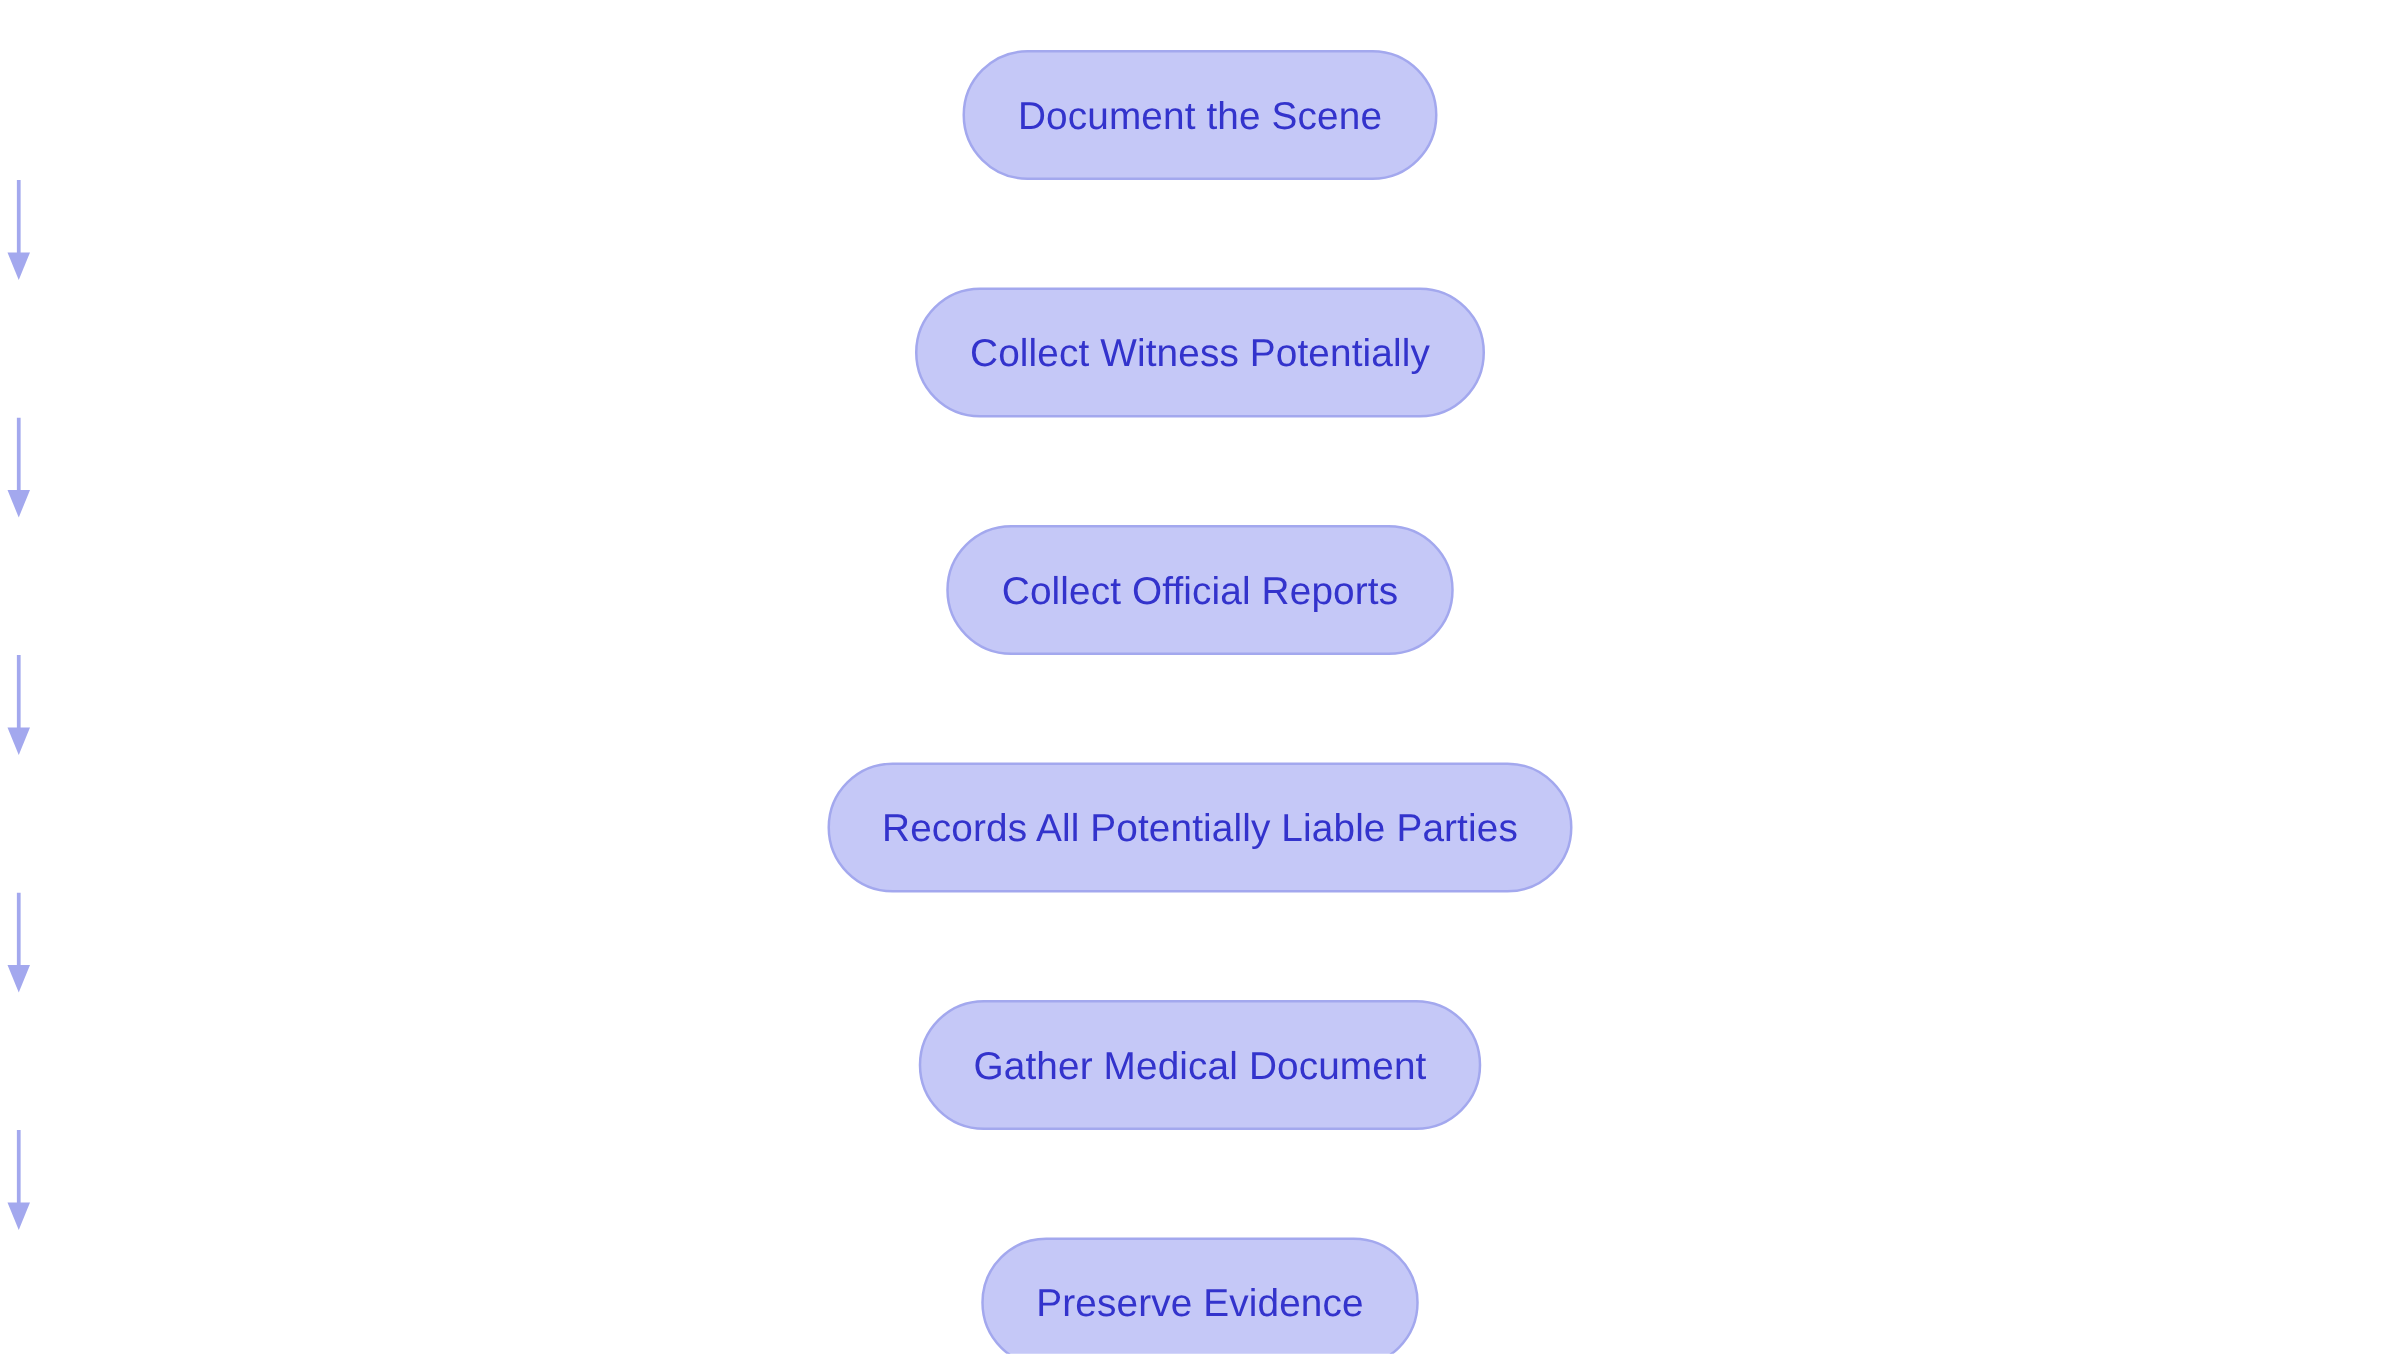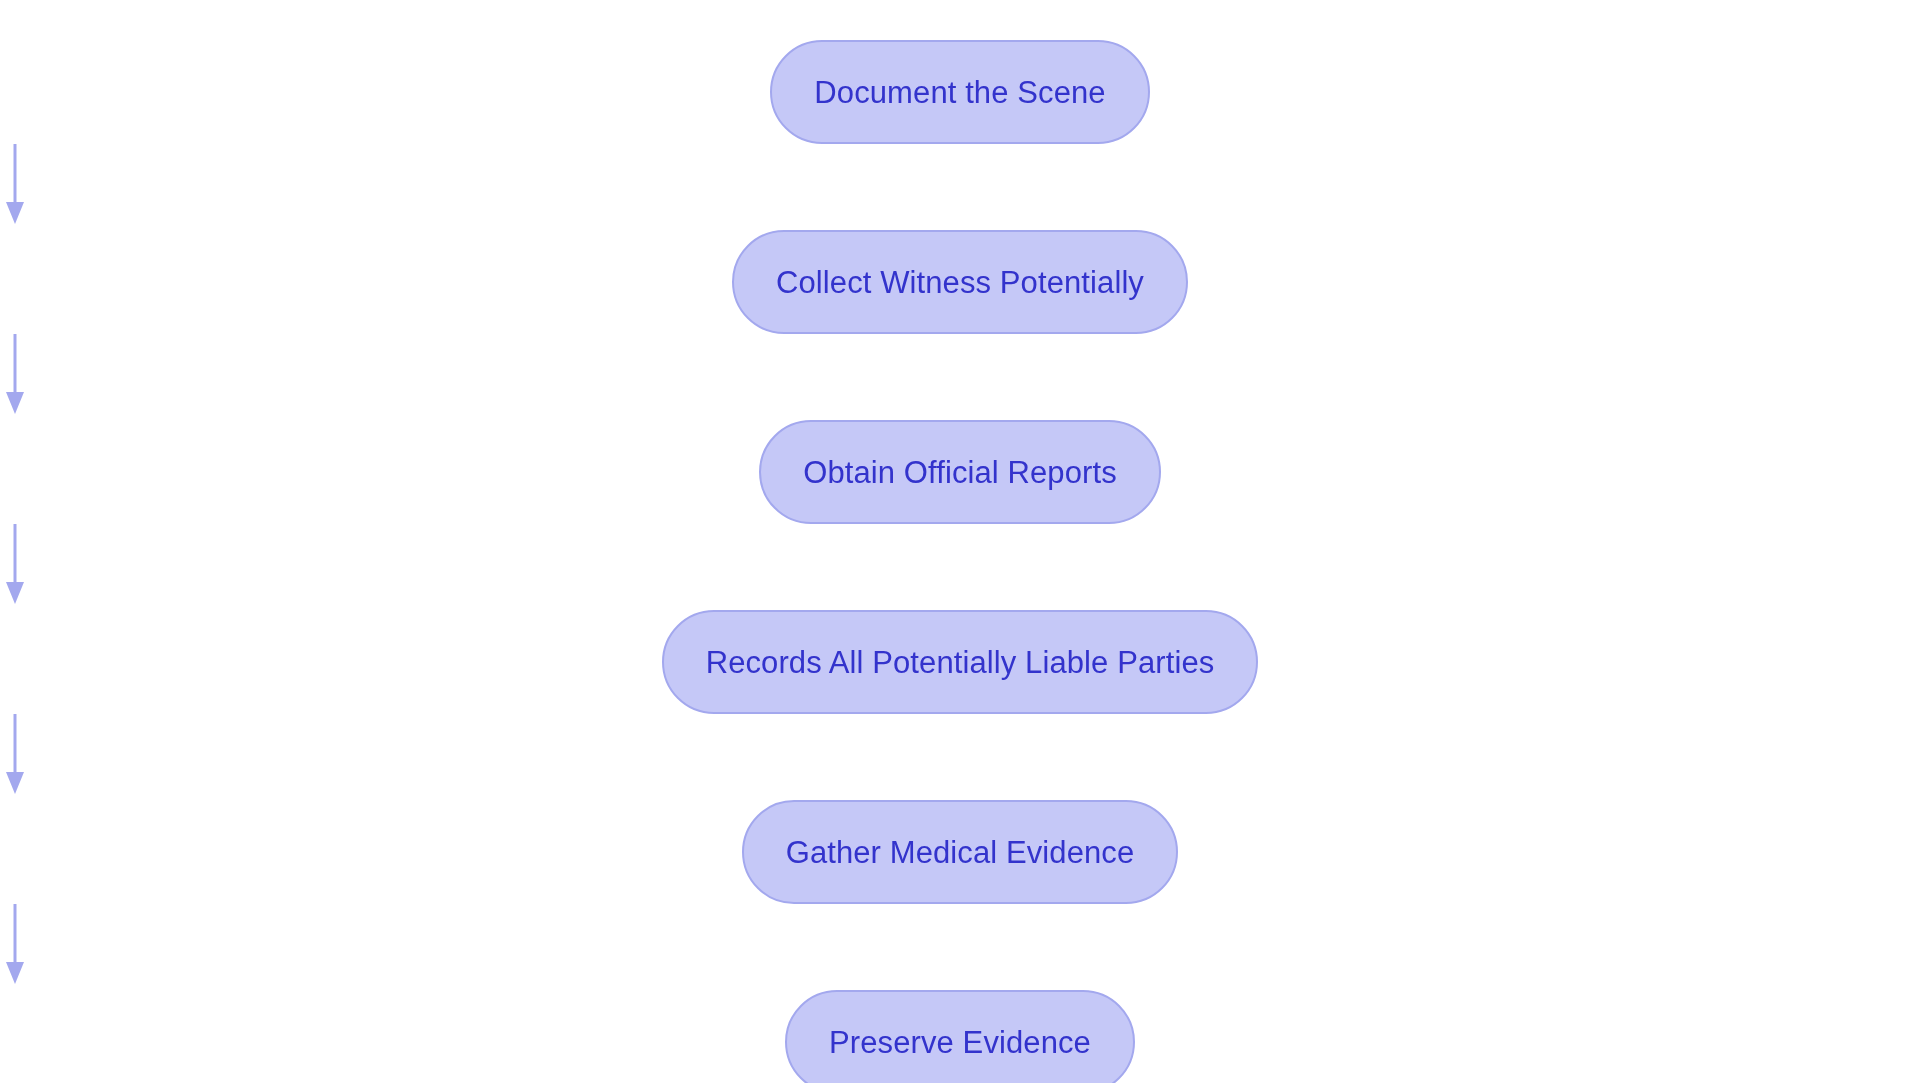--- a/index.html
+++ b/index.html
@@ -93,21 +93,21 @@
       </div>
     </div>
 
     <svg class="flow-connector" viewBox="0 0 30 86">
       <line x1="15" y1="0" x2="15" y2="62" stroke="#a3a8ee" stroke-width="3"></line>
       <polygon points="15,80 6,58 24,58" fill="#a3a8ee"></polygon>
     </svg>
 
     <div class="node-slot">
       <div class="flow-node">
-        <span class="flow-node-label">Obtain Official Reports</span>
+        <span class="flow-node-label">Collect Official Reports</span>
       </div>
     </div>
 
     <svg class="flow-connector" viewBox="0 0 30 86">
       <line x1="15" y1="0" x2="15" y2="62" stroke="#a3a8ee" stroke-width="3"></line>
       <polygon points="15,80 6,58 24,58" fill="#a3a8ee"></polygon>
     </svg>
 
     <div class="node-slot">
       <div class="flow-node">
@@ -115,21 +115,21 @@
       </div>
     </div>
 
     <svg class="flow-connector" viewBox="0 0 30 86">
       <line x1="15" y1="0" x2="15" y2="62" stroke="#a3a8ee" stroke-width="3"></line>
       <polygon points="15,80 6,58 24,58" fill="#a3a8ee"></polygon>
     </svg>
 
     <div class="node-slot">
       <div class="flow-node">
-        <span class="flow-node-label">Gather Medical Evidence</span>
+        <span class="flow-node-label">Gather Medical Document</span>
       </div>
     </div>
 
     <svg class="flow-connector" viewBox="0 0 30 86">
       <line x1="15" y1="0" x2="15" y2="62" stroke="#a3a8ee" stroke-width="3"></line>
       <polygon points="15,80 6,58 24,58" fill="#a3a8ee"></polygon>
     </svg>
 
     <div class="node-slot">
       <div class="flow-node">

